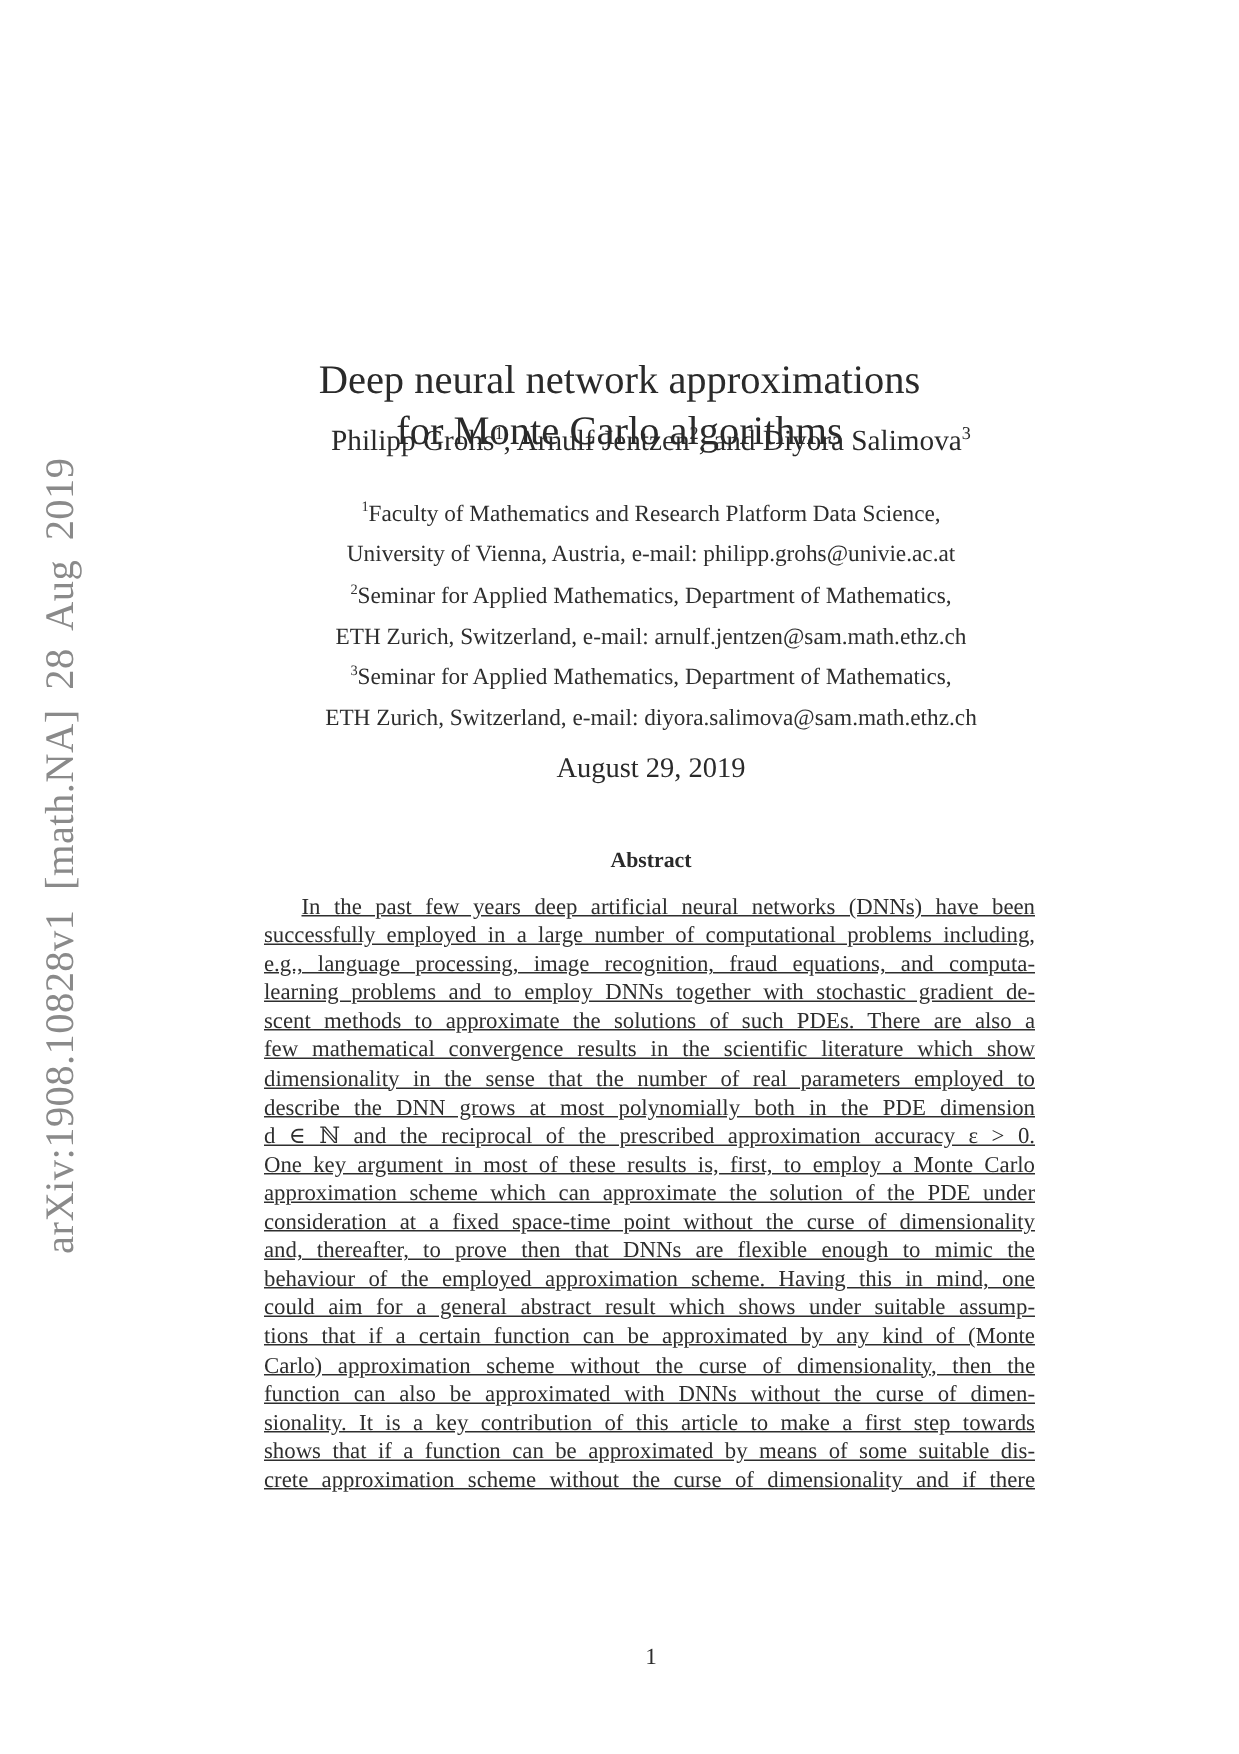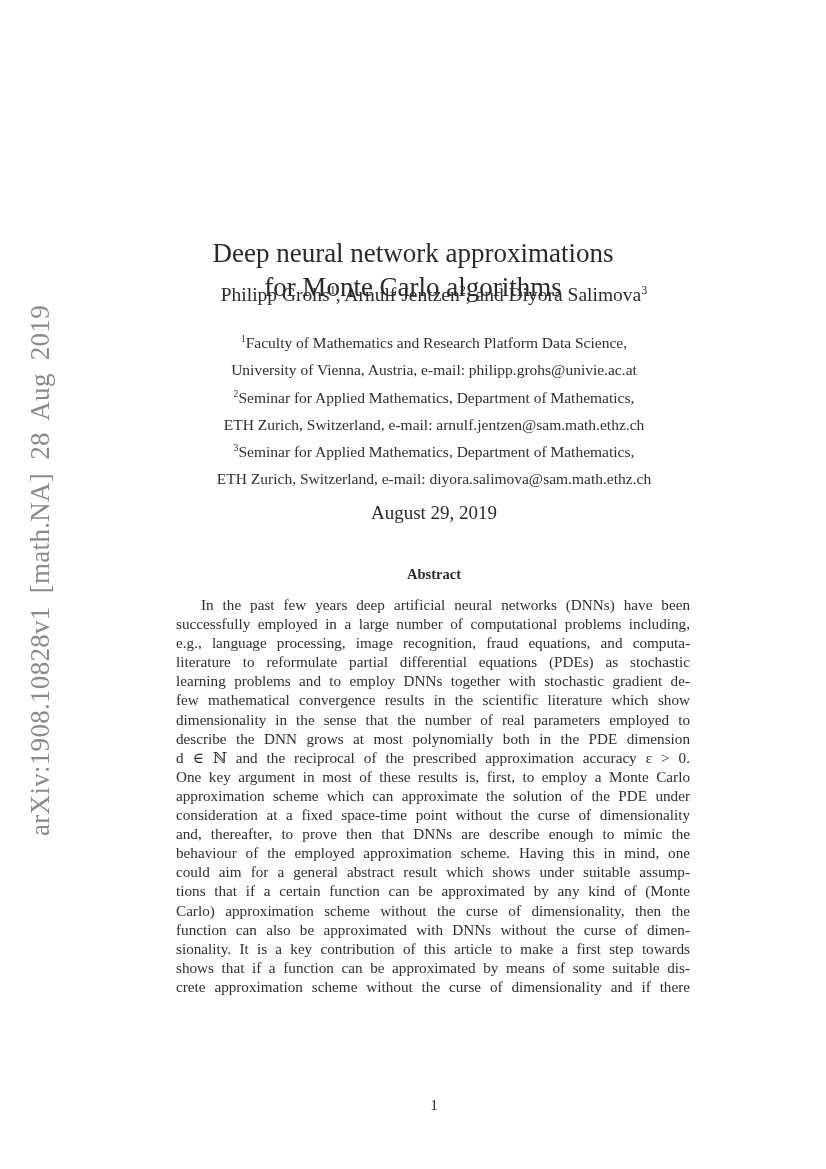--- a/index.html
+++ b/index.html
@@ -99,20 +99,21 @@
       font-size: 15.2px;
       line-height: 19.1px;
       color: #2e2e2e;
     }
     .abstract-line {
       display: block;
       text-align: justify;
       text-align-last: justify;
       white-space: nowrap;
       height: 19.1px;
+      text-decoration: underline;
     }
     .abstract-line.first {
       text-indent: 25px;
     }
     .abstract-line.last {
       text-align-last: justify;
     }
     .page-number {
       position: absolute;
       left: 0;
@@ -155,30 +156,30 @@
 </div>
 
 <div class="date">August 29, 2019</div>
 
 <div class="abstract-heading">Abstract</div>
 
 <div class="abstract-body">
   <span class="abstract-line first">In the past few years deep artificial neural networks (DNNs) have been</span>
   <span class="abstract-line">successfully employed in a large number of computational problems including,</span>
   <span class="abstract-line">e.g., language processing, image recognition, fraud equations, and computa-</span>
-  <span class="abstract-line">literature to reformulate partial differential equations (PDEs) as stochastic</span>
   <span class="abstract-line">learning problems and to employ DNNs together with stochastic gradient de-</span>
+  <span class="abstract-line">scent methods to approximate the solutions of such PDEs. There are also a</span>
   <span class="abstract-line">few mathematical convergence results in the scientific literature which show</span>
   <span class="abstract-line">dimensionality in the sense that the number of real parameters employed to</span>
   <span class="abstract-line">describe the DNN grows at most polynomially both in the PDE dimension</span>
   <span class="abstract-line">d ∈ ℕ and the reciprocal of the prescribed approximation accuracy ε &gt; 0.</span>
   <span class="abstract-line">One key argument in most of these results is, first, to employ a Monte Carlo</span>
   <span class="abstract-line">approximation scheme which can approximate the solution of the PDE under</span>
   <span class="abstract-line">consideration at a fixed space-time point without the curse of dimensionality</span>
-  <span class="abstract-line">and, thereafter, to prove then that DNNs are describe enough to mimic the</span>
+  <span class="abstract-line">and, thereafter, to prove then that DNNs are flexible enough to mimic the</span>
   <span class="abstract-line">behaviour of the employed approximation scheme. Having this in mind, one</span>
   <span class="abstract-line">could aim for a general abstract result which shows under suitable assump-</span>
   <span class="abstract-line">tions that if a certain function can be approximated by any kind of (Monte</span>
   <span class="abstract-line">Carlo) approximation scheme without the curse of dimensionality, then the</span>
   <span class="abstract-line">function can also be approximated with DNNs without the curse of dimen-</span>
   <span class="abstract-line">sionality. It is a key contribution of this article to make a first step towards</span>
   <span class="abstract-line">shows that if a function can be approximated by means of some suitable dis-</span>
   <span class="abstract-line last">crete approximation scheme without the curse of dimensionality and if there</span>
 </div>
 

